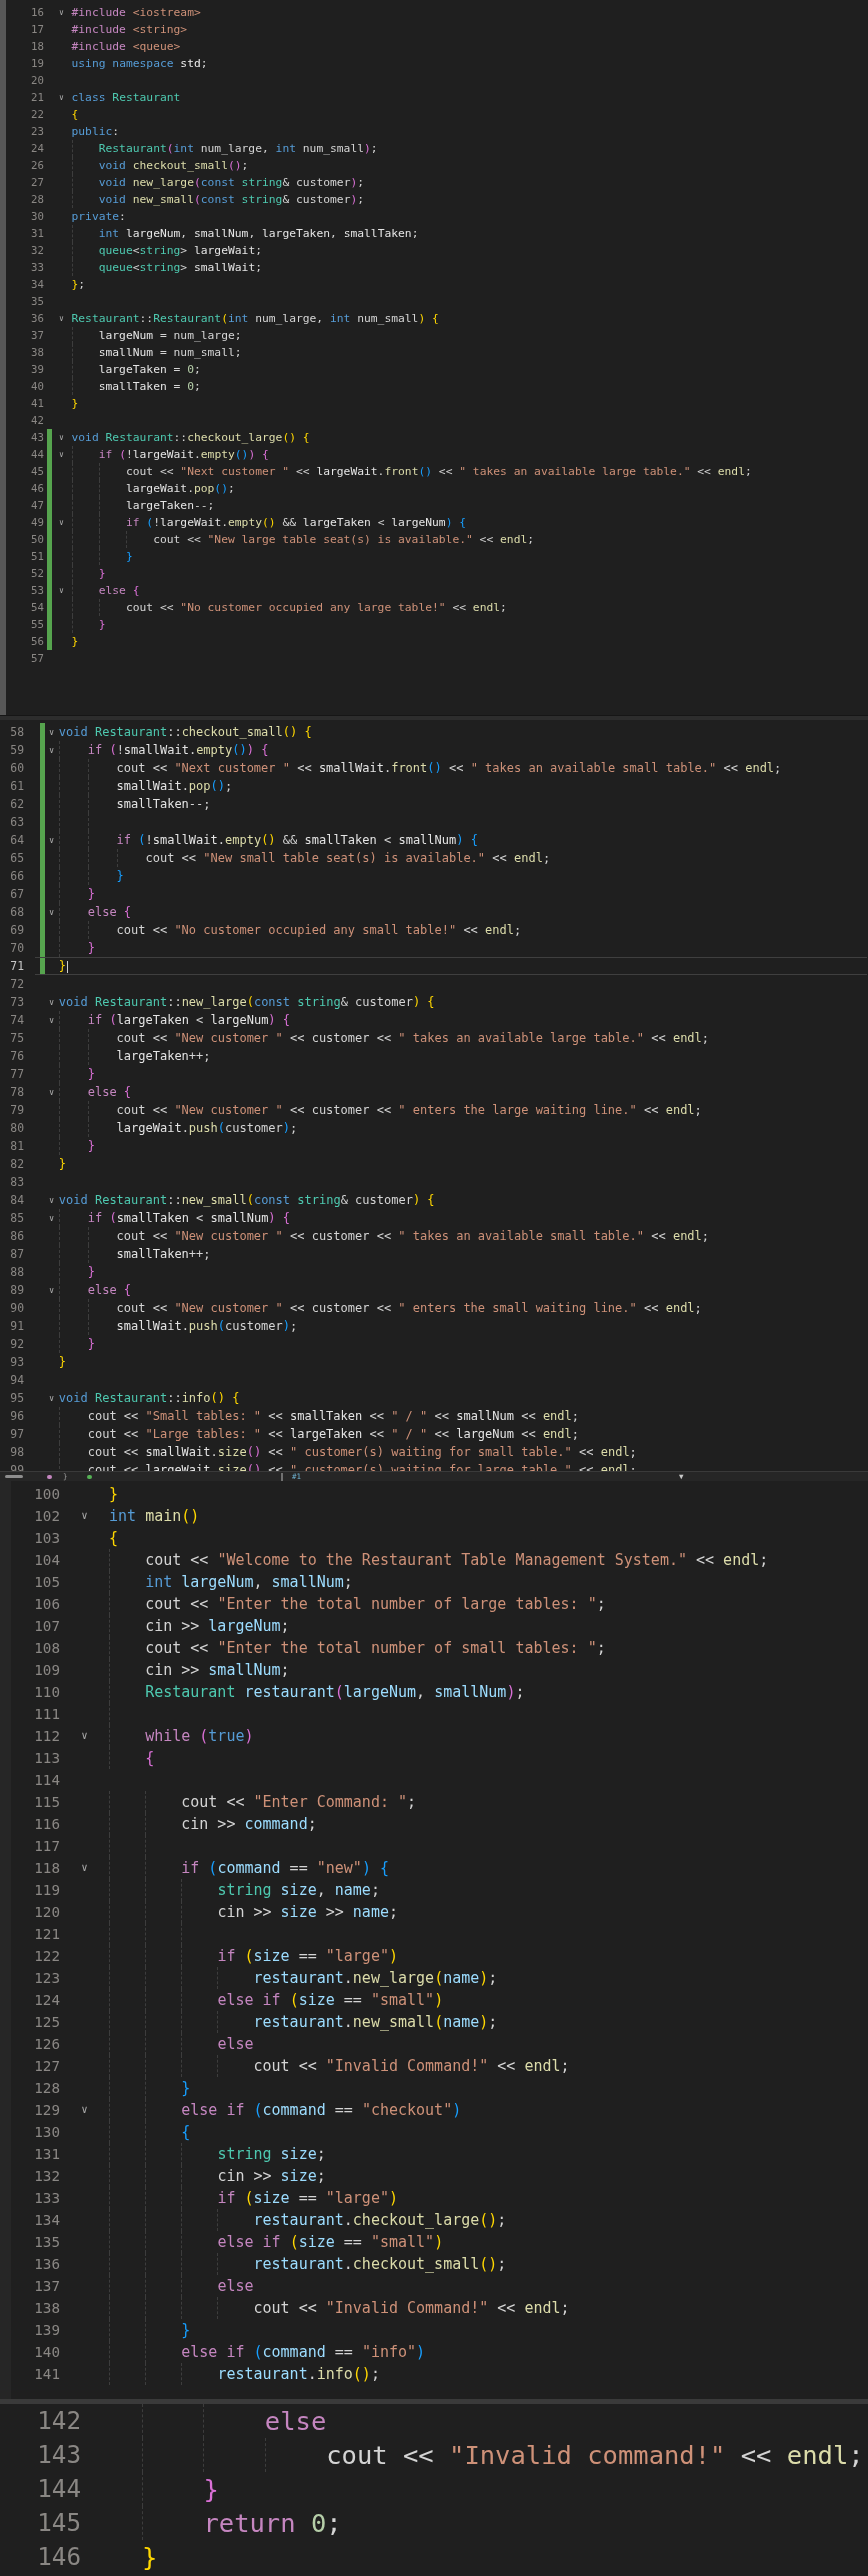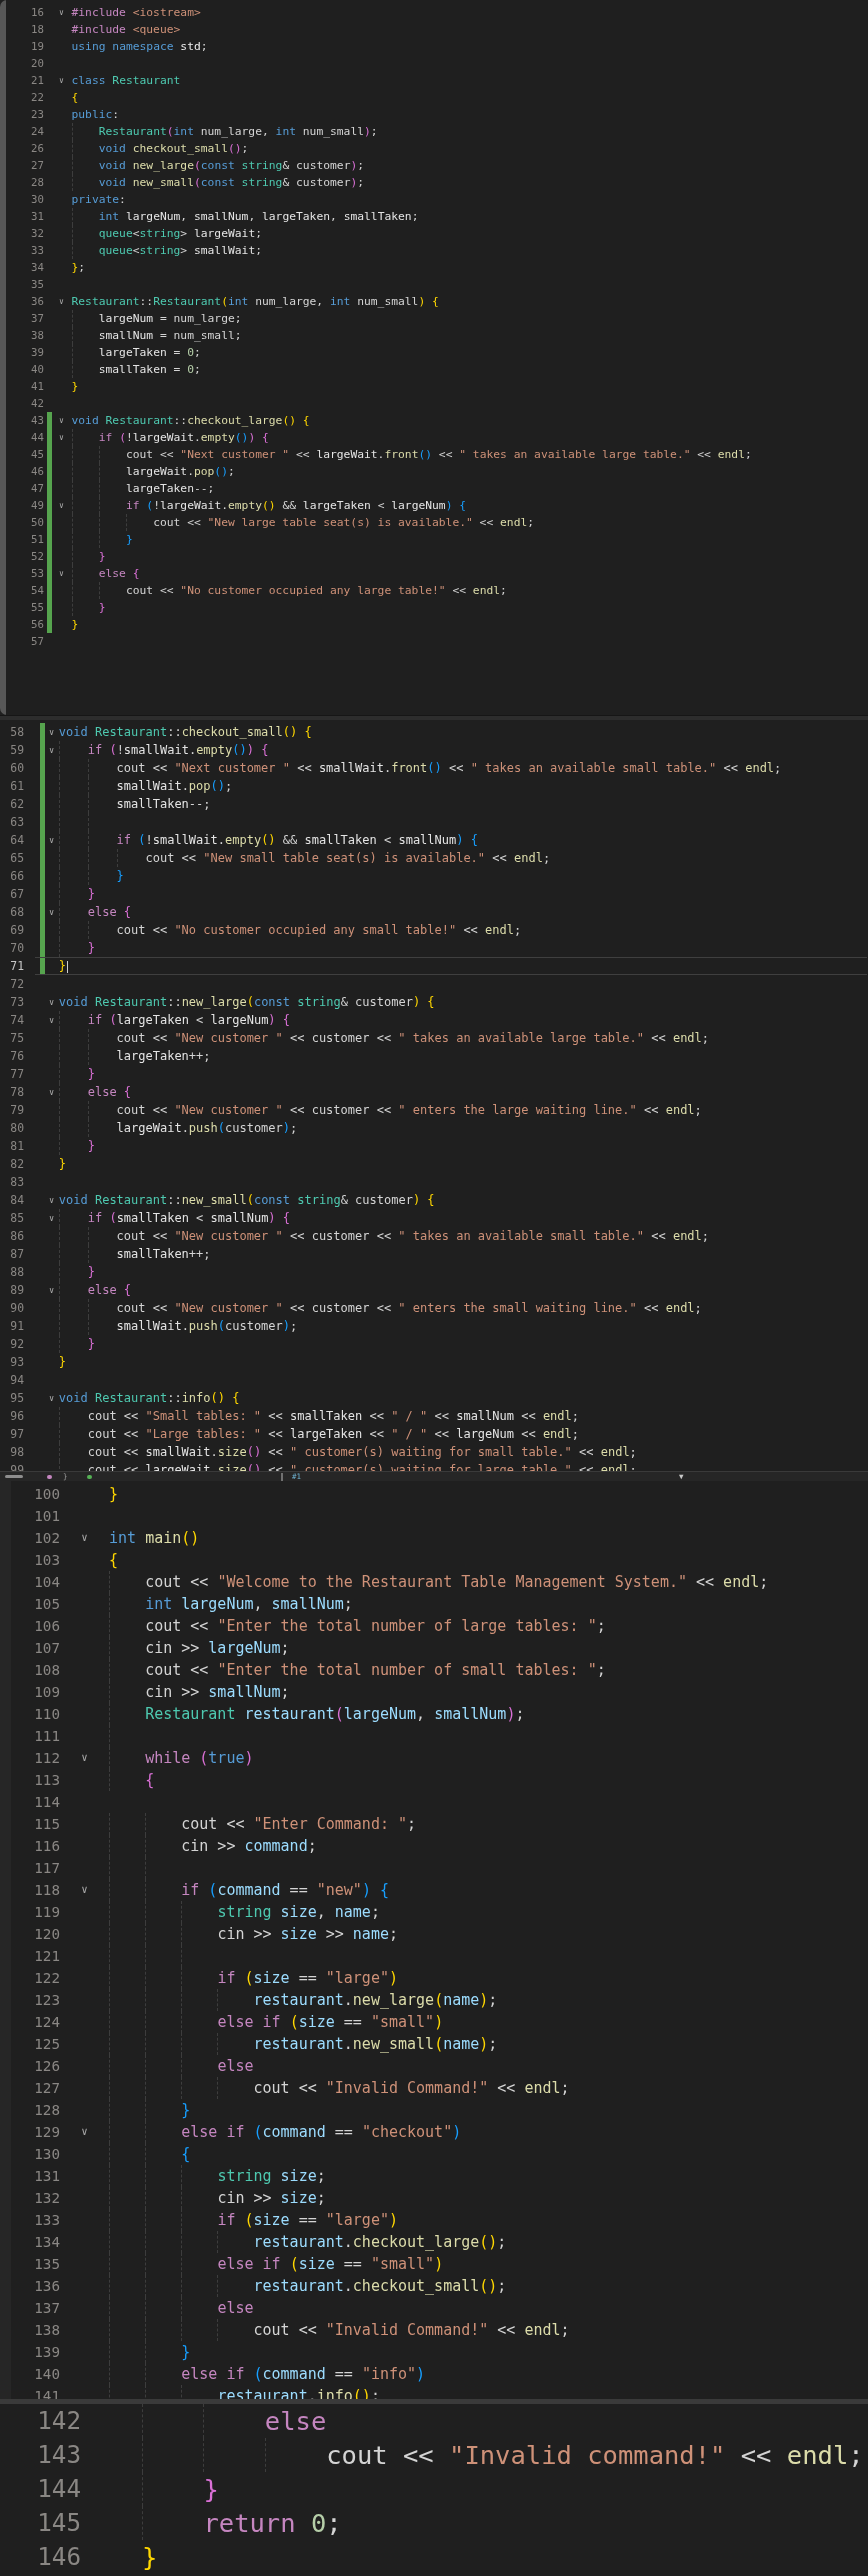--- a/index.html
+++ b/index.html
@@ -1,18 +1,18 @@
 <!DOCTYPE html>
 <html style="font-size:12px"><head>
 <meta charset="utf-8">
 <style>
   html,body{margin:0;padding:0;}
   body{width:869px;height:2576px;overflow:hidden;background:#1f1f1f;font-family:"DejaVu Sans Mono",monospace;}
   .sec{position:relative;background:#1f1f1f;overflow:hidden;box-sizing:border-box;}
-  .s1{height:715px;padding-top:3.8px;border-radius:7px;--lh:17px;--fs:11.3px;--numw:44px;--barml:3px;--barw:4.5px;--foldw:20px;}
+  .s1{height:715px;padding-top:3.8px;--lh:17px;--fs:11.3px;--numw:44px;--barml:3px;--barw:4.5px;--foldw:20px;}
   .s2{height:751px;padding-top:3px;--lh:18px;--fs:12px;--numw:24px;--barml:16px;--barw:4.5px;--foldw:14.3px;}
   .s3{height:918px;padding-top:2.3px;--lh:22px;--fs:15px;--numw:60px;--barml:0px;--barw:0px;--foldw:49px;}
   .s4{height:171px;--lh:34px;--fs:25.5px;--numw:81px;--barml:0px;--barw:0px;--foldw:61px;}
   .lstrip{position:absolute;left:0;top:0;bottom:0;width:6px;background:#575757;}
   .lstrip3{position:absolute;left:0;top:0;bottom:0;width:10.5px;background:#262626;}
   .line{display:flex;height:var(--lh);position:relative;font:400 var(--fs)/var(--lh) "DejaVu Sans Mono",monospace;}
   .num{width:var(--numw);flex:none;text-align:right;color:#8a8784;font-size:calc(var(--fs)*0.95);}
   .bar{width:var(--barw);flex:none;margin-left:var(--barml);}
   .bar.on{background:#56a44e;}
   .fold{width:var(--foldw);flex:none;text-align:center;color:#a9a9a9;font-size:calc(var(--fs)*0.72);line-height:var(--lh);}
@@ -36,20 +36,26 @@
 <section class="sec s1">
   <div class="lstrip"></div>
   <div class="lines">
       <div class="line">
         <span class="num">16</span>
         <span class="bar"></span>
         <span class="fold">∨</span>
         <pre class="code"><span style="color: rgb(197, 134, 192);">#include </span><span style="color: rgb(206, 145, 120);">&lt;iostream&gt;</span></pre>
       </div>
       <div class="line">
+        <span class="num">17</span>
+        <span class="bar"></span>
+        <span class="fold"></span>
+        <pre class="code"><span style="color: rgb(197, 134, 192);">#include </span><span style="color: rgb(206, 145, 120);">&lt;string&gt;</span></pre>
+      </div>
+      <div class="line">
         <span class="num">18</span>
         <span class="bar"></span>
         <span class="fold"></span>
         <pre class="code"><span style="color: rgb(197, 134, 192);">#include </span><span style="color: rgb(206, 145, 120);">&lt;queue&gt;</span></pre>
       </div>
       <div class="line">
         <span class="num">19</span>
         <span class="bar"></span>
         <span class="fold"></span>
         <pre class="code"><span style="color: rgb(86, 156, 214);">using</span><span style="color: rgb(212, 212, 212);"> </span><span style="color: rgb(86, 156, 214);">namespace</span><span style="color: rgb(212, 212, 212);"> </span><span style="color: rgb(237, 237, 237);">std</span><span style="color: rgb(212, 212, 212);">;</span></pre>
@@ -539,26 +545,20 @@
 <section class="sec s3">
   <div class="lstrip3"></div>
   <div class="lines">
       <div class="line">
         <span class="num">100</span>
         <span class="bar"></span>
         <span class="fold"></span>
         <pre class="code"><span style="color: rgb(255, 215, 0);">}</span></pre>
       </div>
       <div class="line">
-        <span class="num">101</span>
-        <span class="bar"></span>
-        <span class="fold"></span>
-        <pre class="code"></pre>
-      </div>
-      <div class="line">
         <span class="num">102</span>
         <span class="bar"></span>
         <span class="fold">∨</span>
         <pre class="code"><span style="color: rgb(86, 156, 214);">int</span><span style="color: rgb(212, 212, 212);"> </span><span style="color: rgb(220, 220, 170);">main</span><span style="color: rgb(255, 215, 0);">()</span></pre>
       </div>
       <div class="line">
         <span class="num">103</span>
         <span class="bar"></span>
         <span class="fold"></span>
         <pre class="code"><span style="color: rgb(255, 215, 0);">{</span></pre>

